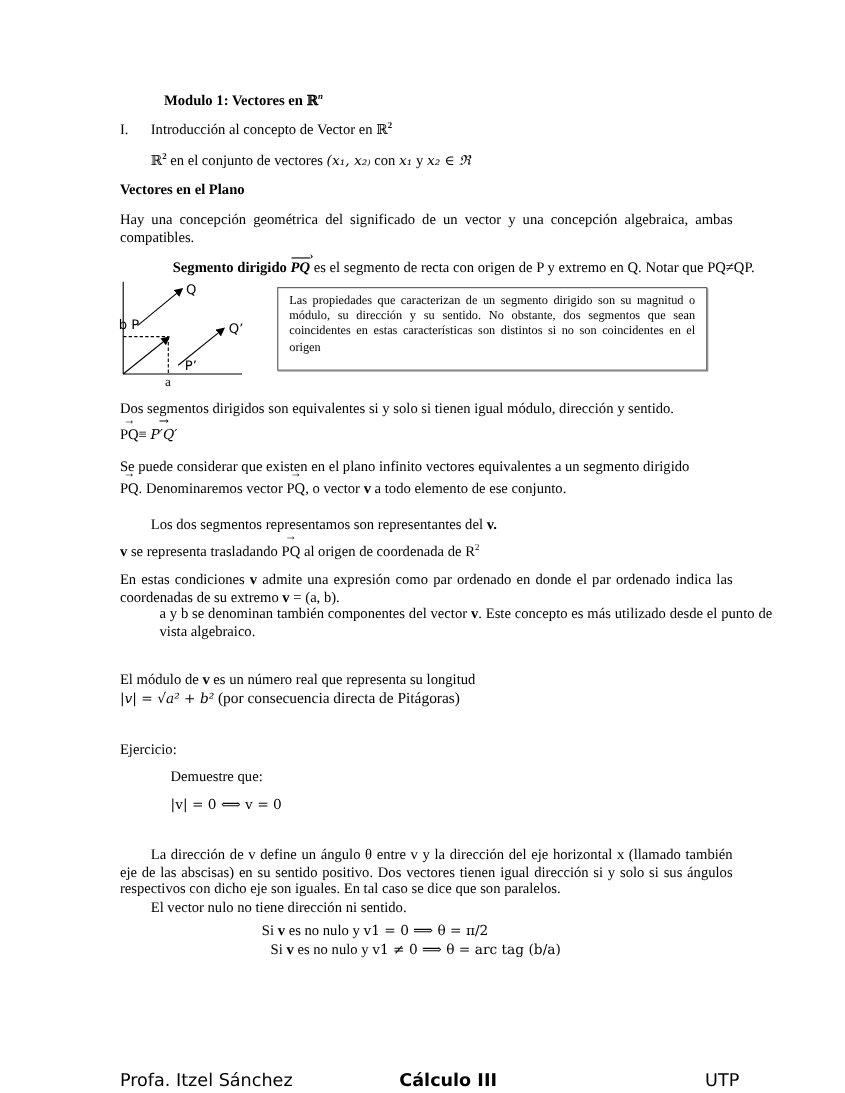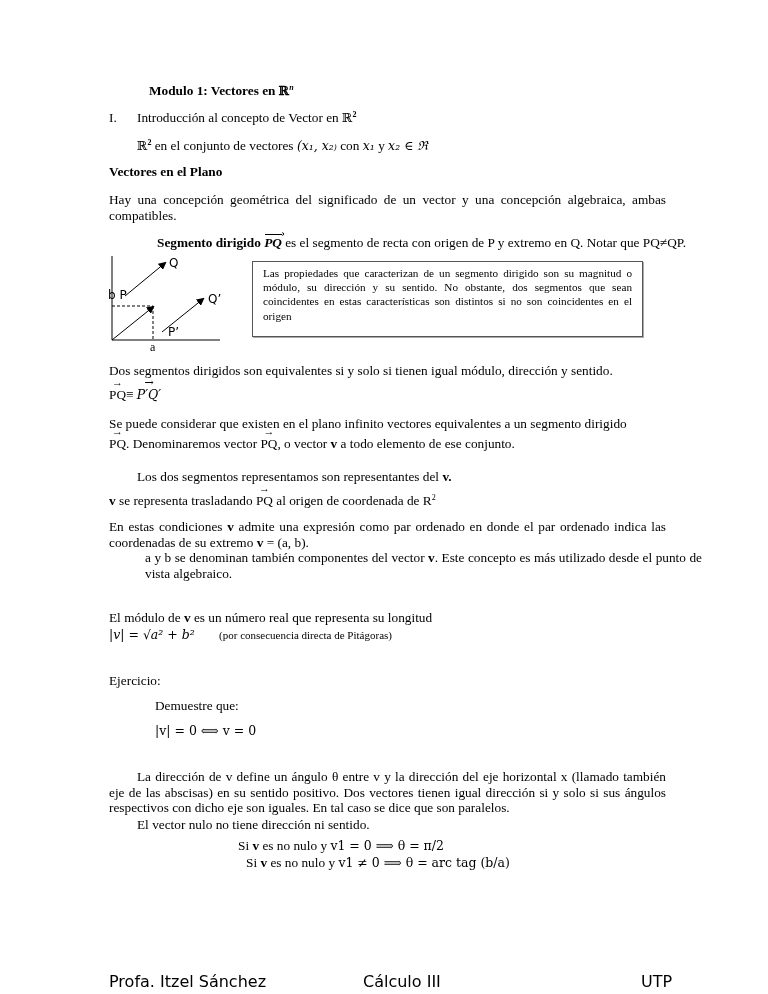--- a/index.html
+++ b/index.html
@@ -90,31 +90,31 @@
 </div>
 <div class="para" style="top:550px;margin-left:36px;">
   <span>a y b se denominan también componentes del vector </span><span class="b">v</span><span>.  Este concepto es más utilizado desde el punto de vista algebraico.</span>
 </div>
 
 <div class="abs" style="left:109px; top:610px;">
   <span>El módulo de </span><span class="b">v</span><span> es un número real que representa su longitud</span>
 </div>
 <div class="abs" style="left:109px; top:627px;">
   <span class="math i">|v| = √a² + b²</span>
-  <span style="font-size:11px; margin-left:21px;">(por consecuencia directa de Pitágoras)</span>
+  <span style="font-size:14px; margin-left:0;">(por consecuencia directa de Pitágoras)</span>
 </div>
 
 <div class="abs" style="left:109px; top:673px;">Ejercicio:</div>
 <div class="abs" style="left:155px; top:698px;">Demuestre que:</div>
 <div class="abs math" style="left:155px; top:723px;">|v| = 0 ⟺ v = 0</div>
 
 <div class="para" style="top:769px; text-indent:28px;">La dirección de v define un ángulo θ entre v y la dirección del eje horizontal x (llamado también eje de las abscisas) en su sentido positivo.  Dos vectores tienen igual dirección si y solo si sus ángulos respectivos con dicho eje son iguales. En tal caso se dice que son paralelos.</div>
 <div class="abs" style="left:137px; top:817px;">El vector nulo no tiene dirección ni sentido.</div>
 <div class="abs" style="left:238px; top:838px;">
   <span>Si </span><span class="b">v</span><span> es no nulo y </span><span class="math">v1 = 0 ⟹ θ = π/2</span>
 </div>
 <div class="abs" style="left:246px; top:855px;">
   <span>Si </span><span class="b">v</span><span> es no nulo y </span><span class="math">v1 ≠ 0 ⟹ θ = arc tag (b/a)</span>
 </div>
 
 <div class="footer" style="left:109px;">Profa. Itzel Sánchez</div>
-<div class="footer" style="left:363px;">Cálculo III</div>
+<div class="footer" style="left:363px;font-weight:bold;">Cálculo III</div>
 <div class="footer" style="left:641px;">UTP</div>
 
 </body></html>

